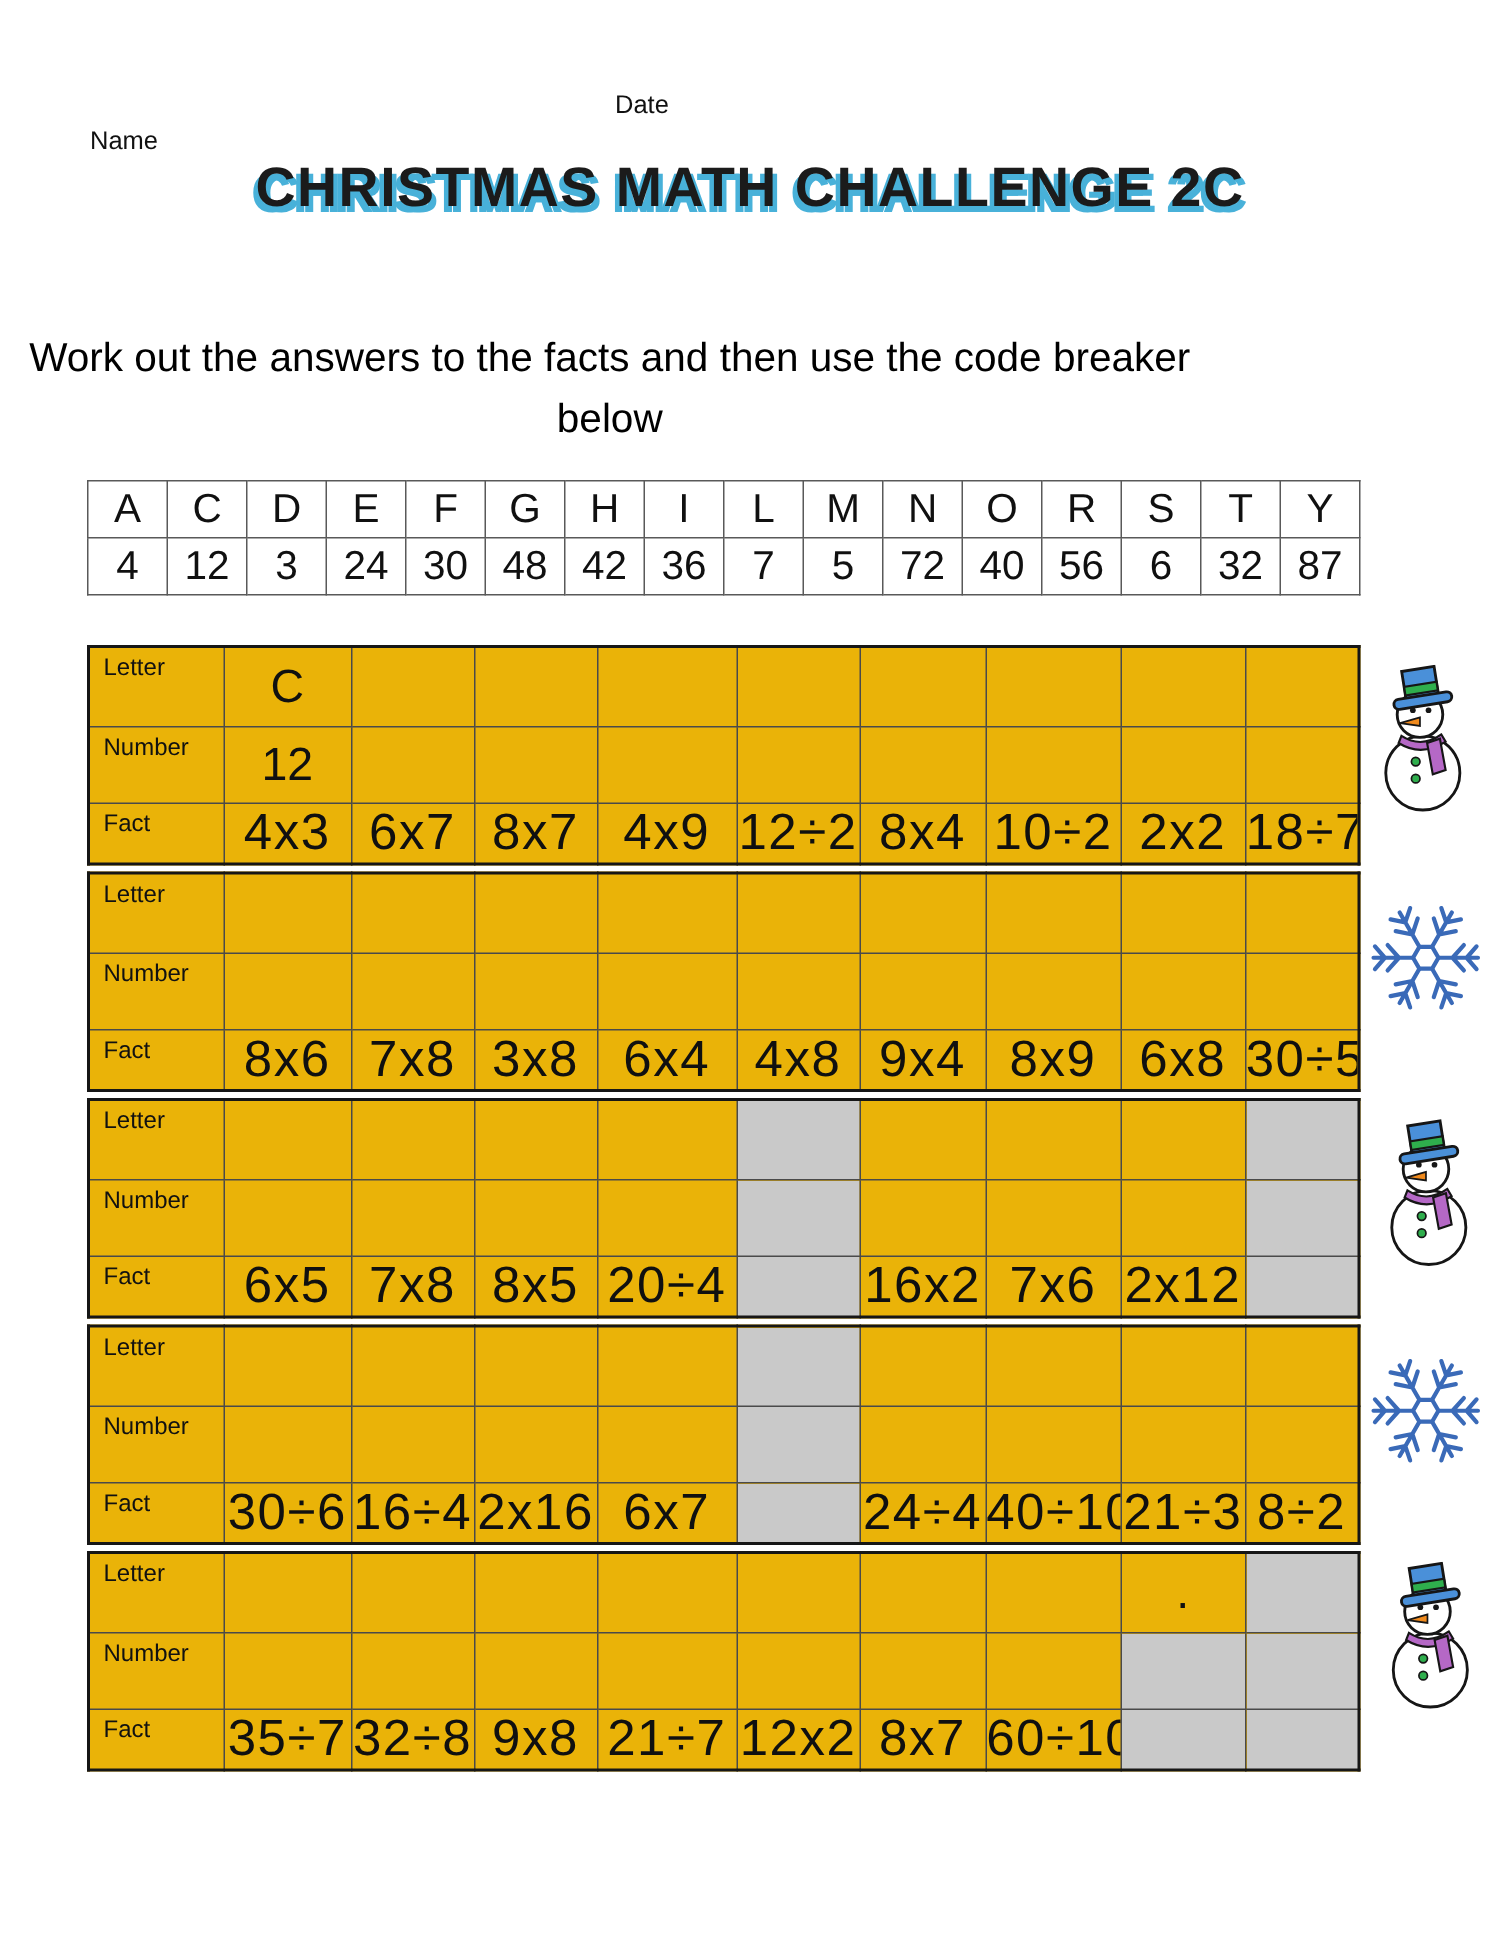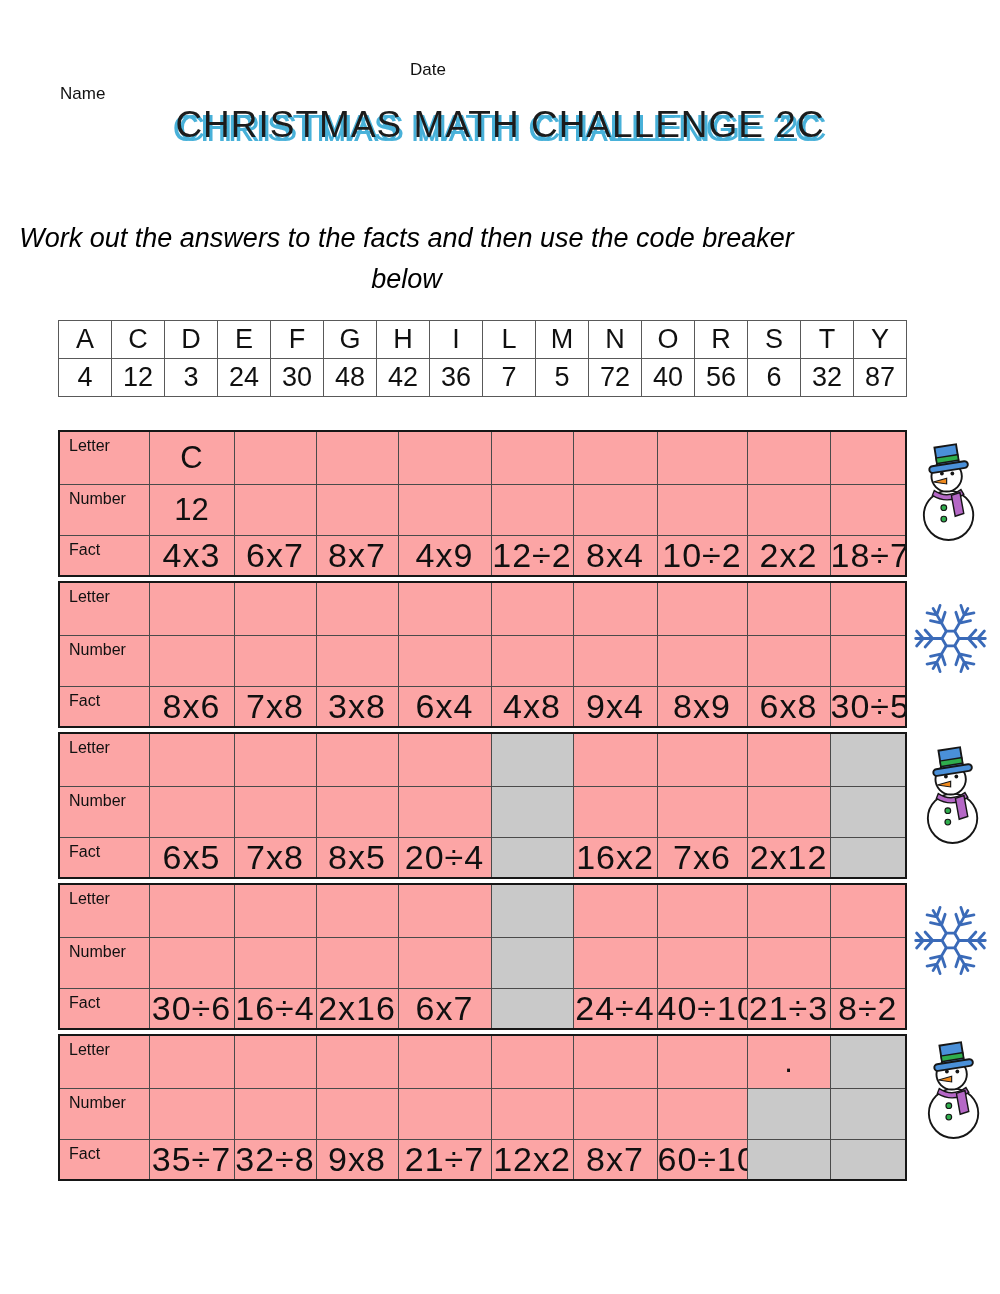--- a/index.html
+++ b/index.html
@@ -7,40 +7,40 @@
     position:relative;width:1000px;height:1294px;background:#ffffff;
     font-family:"Liberation Sans", sans-serif;color:#000;overflow:hidden;
   }
   
   .hdr-label{position:absolute;top:60px;font-size:17px;color:#111;}
   #name-label{left:60px;margin-top:24px;}
   #date-label{left:410px;}
   
   .title{
     position:absolute;left:0;top:100px;width:1000px;margin:0;
-    text-align:center;font-size:37px;font-weight:400;letter-spacing:1px;
+    text-align:center;font-size:37px;font-weight:700;letter-spacing:1px;
     line-height:50px;color:#1b1b1b;
     text-shadow:-3px 4px 0 #48b1d9, 3px 4px 0 #48b1d9;
   }
   .title span{display:block;}
   
   .instructions{
     position:absolute;left:0;top:218px;width:813px;margin:0;
-    text-align:center;font-size:27px;line-height:41px;color:#000;font-style:italic;
+    text-align:center;font-size:27px;line-height:41px;color:#000;
   }
   
   .codetable{
     position:absolute;left:58px;top:320px;width:849px;
     border-collapse:collapse;table-layout:fixed;text-align:center;
     font-size:27px;color:#101010;
   }
   .codetable td{border:1px solid #595959;height:37px;padding:0;overflow:hidden;}
   
   .puzzle{
-    position:absolute;left:58px;width:847px;background:#fca5a5;
+    position:absolute;left:58px;width:847px;background:#eab308;
     border-collapse:collapse;table-layout:fixed;border:2px solid #161616;
   }
   .puzzle td{
     border:1px solid #4a4a4a;padding:0;text-align:center;
     vertical-align:middle;overflow:hidden;color:#101010;
   }
   .row-letter td{height:47px;font-size:31px;}
   .row-number td{height:45px;font-size:31px;}
   .row-fact td{height:33px;font-size:34px;letter-spacing:1px;}
   .puzzle td.rlabel{

